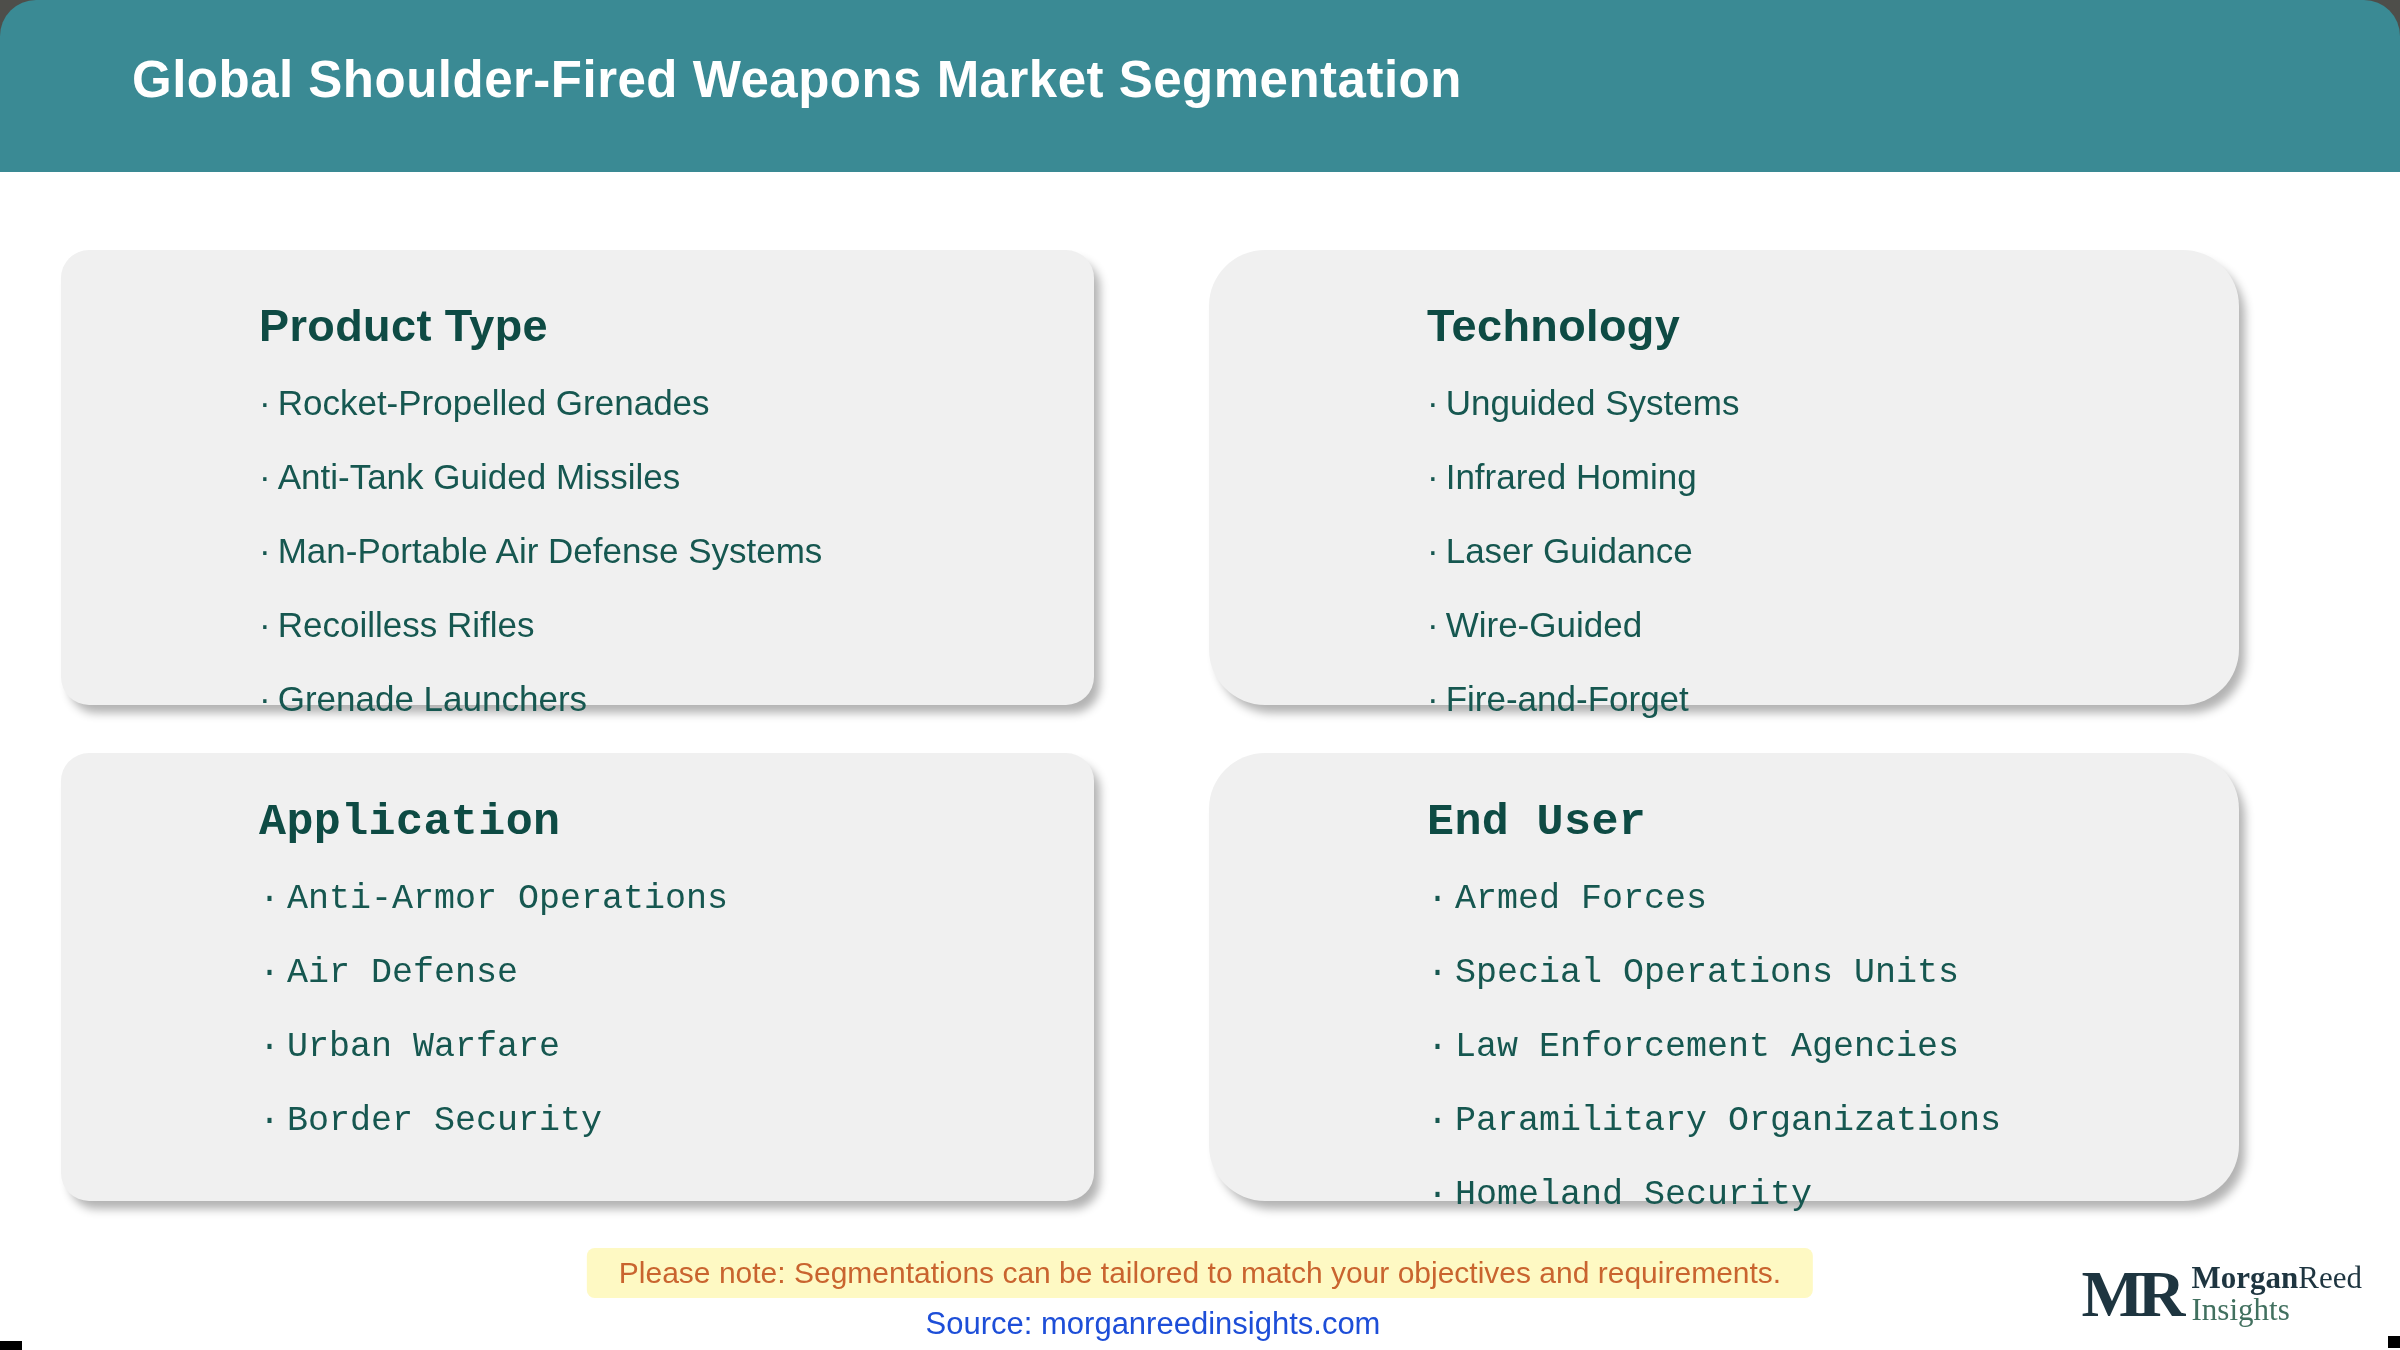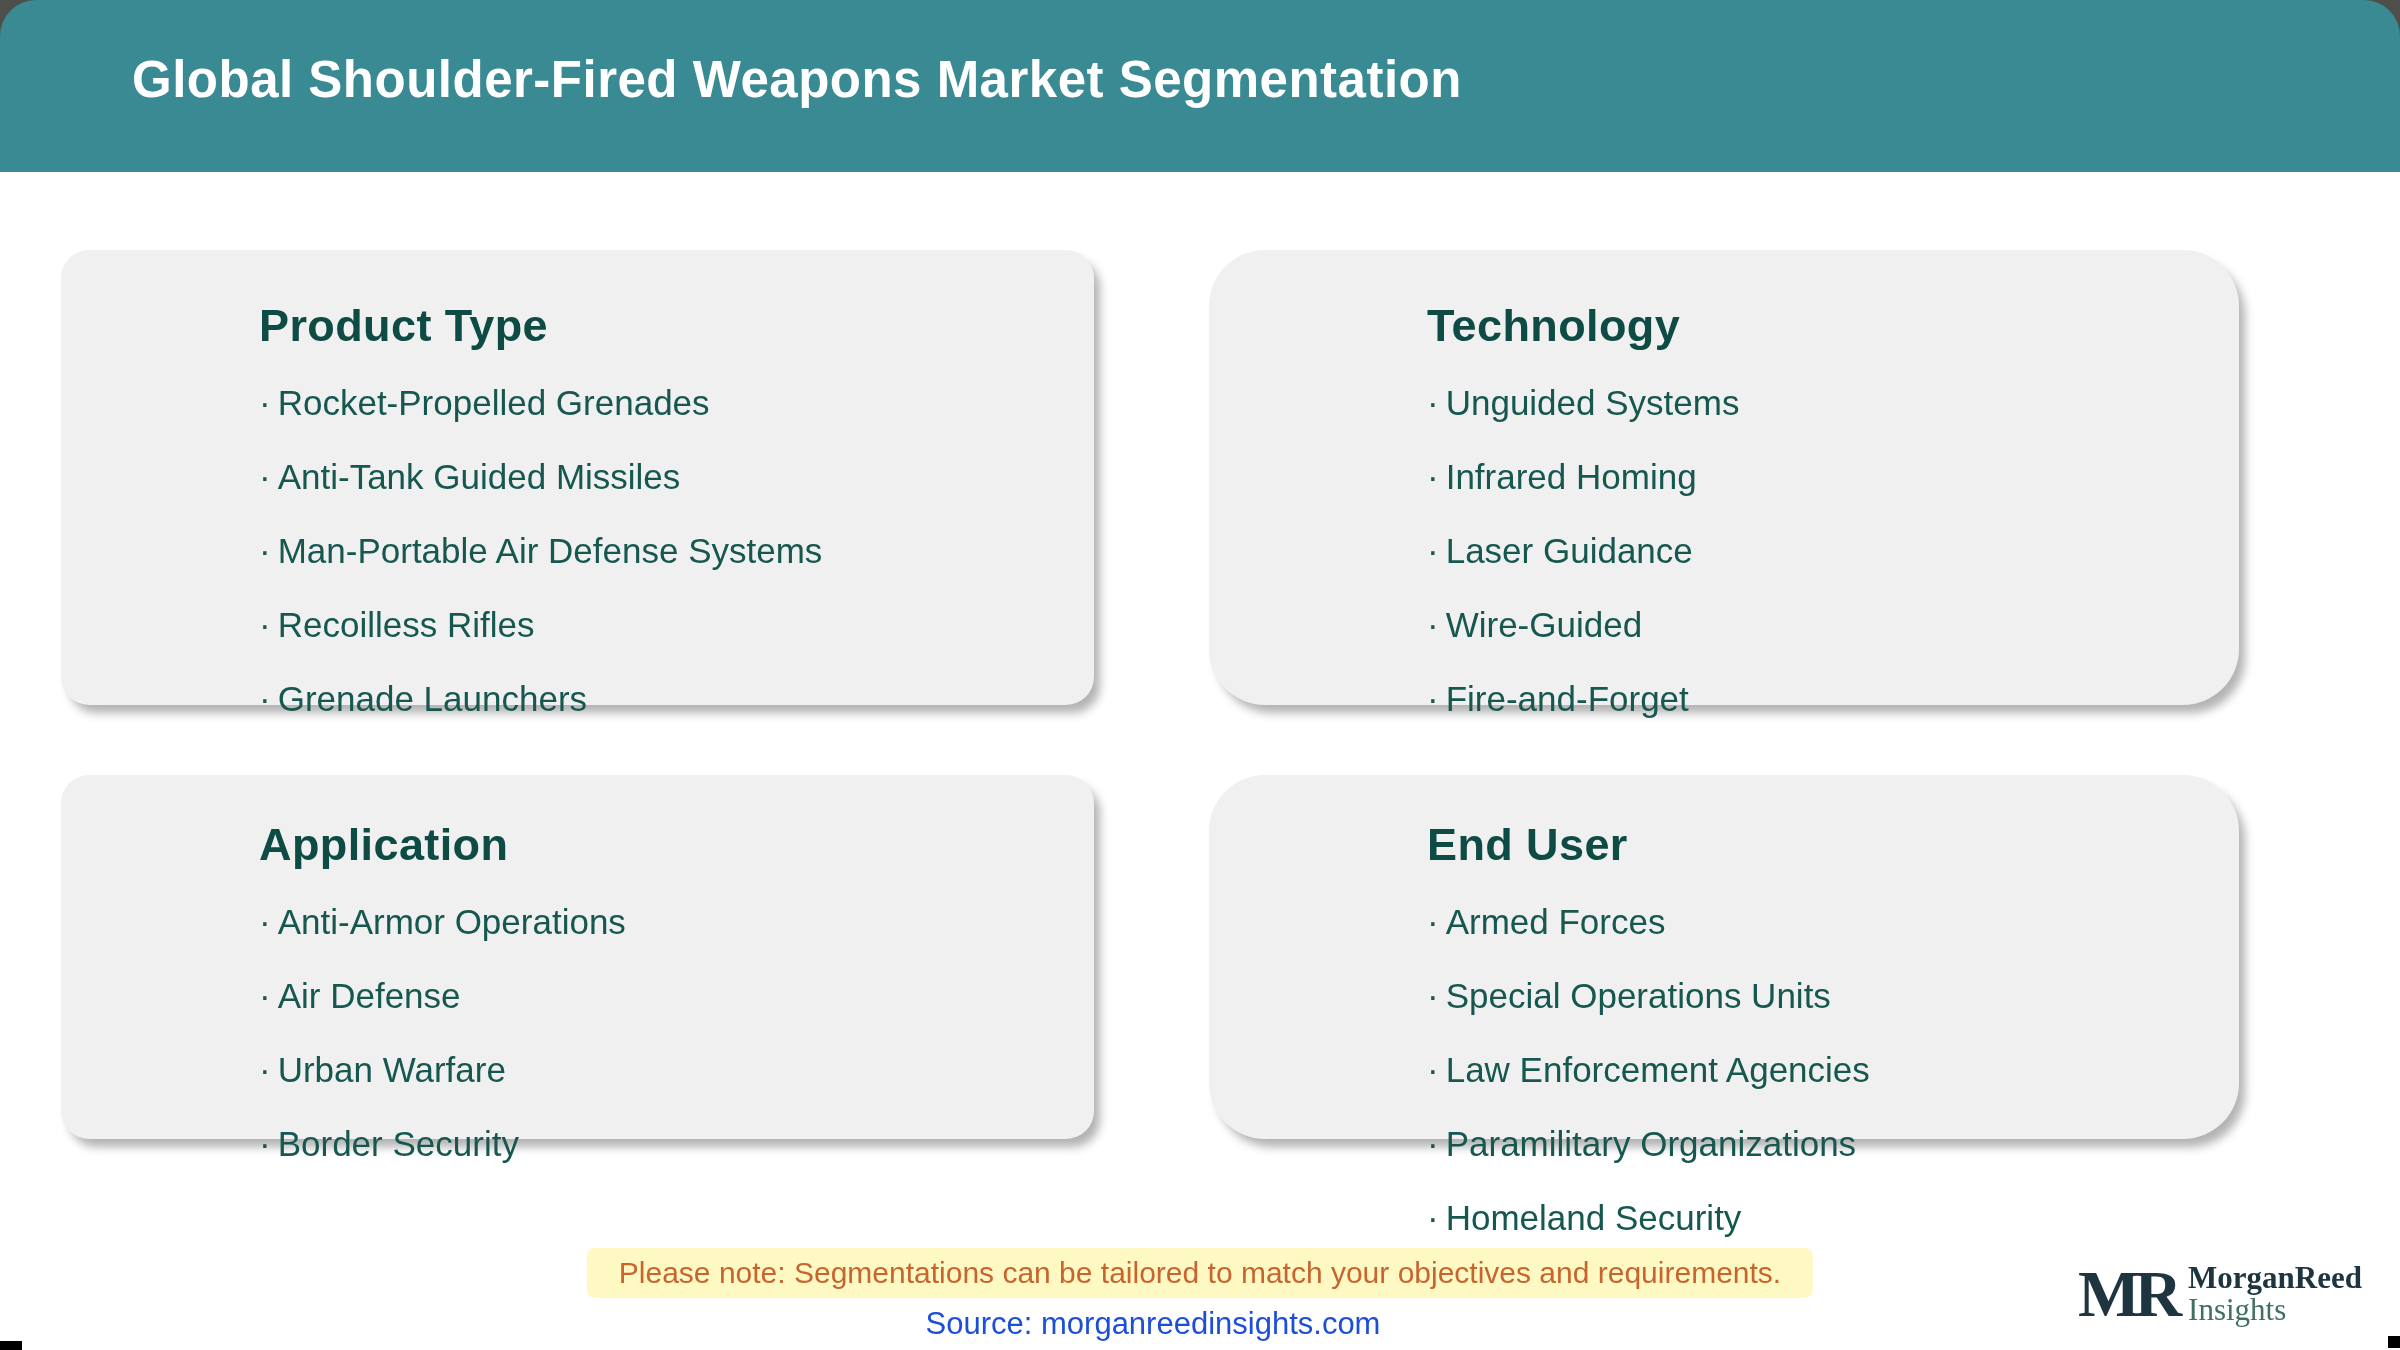--- a/index.html
+++ b/index.html
@@ -33,21 +33,21 @@
   }
 
   
   .card {
     position:absolute;
     background:#f0f0f0;
     border-radius:56px;
     box-shadow:7px 9px 10px -1px rgba(0,0,0,0.30);
   }
   .card.row1 { top:250px; height:455px; }
-  .card.row2 { top:775px; height:364px; }
+  .card.row2 { top:753px; height:448px;font-family:Liberation Mono, monospace; }
   .card.col1 { left:61px;  width:1033px;border-radius:28px; }
   .card.col2 { left:1209px; width:1030px; }
 
   .card-inner { padding-top:50px; }
   .col1 .card-inner { padding-left:198px; padding-right:40px; }
   .col2 .card-inner { padding-left:218px; padding-right:40px; }
   .row2 .card-inner { padding-top:44px; }
 
   .card-title {
     font-size:45px;
@@ -102,21 +102,21 @@
     line-height:60px;
   }
   .logo-text { display:flex; flex-direction:column; justify-content:center; }
   .logo-name {
     font-family:"Liberation Serif", serif;
     font-size:31px; line-height:32px;
     color:#1e3540;
     white-space:nowrap;
   }
   .logo-name .part1 { font-weight:700; }
-  .logo-name .part2 { font-weight:700; }
+  .logo-name .part2 { font-weight:400; }
   .logo-tagline {
     font-family:"Liberation Serif", serif;
     font-size:31px; line-height:32px;
     color:#41705f;
     white-space:nowrap;
   }
 
   
   .mark { position:absolute; background:#000000; }
   .mark-bl { left:0; bottom:0; width:22px; height:9px; }

